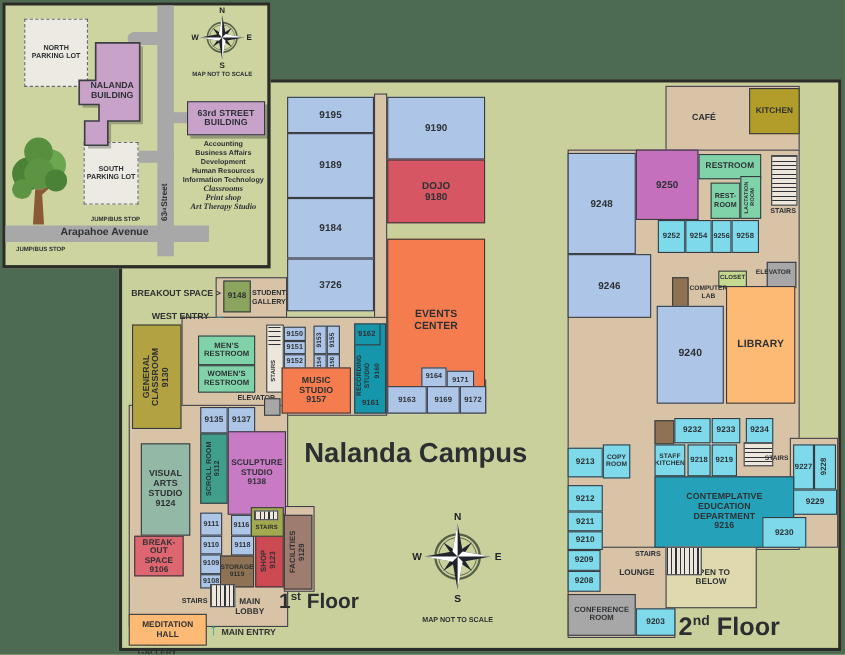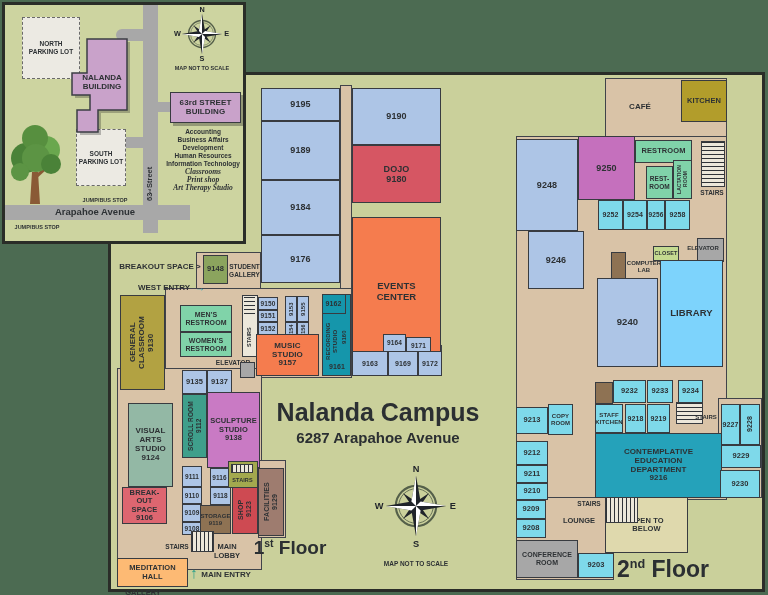--- a/index.html
+++ b/index.html
@@ -8,21 +8,21 @@
   .panel{position:absolute;box-sizing:border-box;border:3px solid #2a2d28;background:#cad09b;}
   .tan{position:absolute;box-sizing:border-box;background:#d9c3a7;border:1.5px solid #40434a;}
   .room{position:absolute;box-sizing:border-box;border:1.5px solid #383b40;display:flex;align-items:center;justify-content:center;
         text-align:center;font-weight:700;color:#2d3134;white-space:pre-line;line-height:1.12;letter-spacing:.1px;overflow:hidden;}
   .lbl{position:absolute;box-sizing:border-box;font-weight:700;color:#2d3134;text-align:center;white-space:pre-line;line-height:1.15;
        display:flex;align-items:center;justify-content:center;}
   .v{writing-mode:vertical-rl;transform:rotate(180deg);}
   .f5{font-size:5px}.f55{font-size:5.5px}.f6{font-size:6px}.f65{font-size:6.5px}.f7{font-size:7px}.f75{font-size:7.5px}
   .f8{font-size:8px}.f9{font-size:9px}.f95{font-size:9.5px}.f10{font-size:10px}.f15{font-size:15px}
   .c-blue{background:#adc5e6}.c-cyan{background:#7ed9ea}.c-mint{background:#80d3a9}.c-orange{background:#f57c4e}
-  .c-crimson{background:#d65663}.c-red{background:#7dd3fc}.c-redshop{background:#ce4a52}.c-pinkred{background:#dd6670}
+  .c-crimson{background:#d65663}.c-red{background:#fdba74}.c-redshop{background:#ce4a52}.c-pinkred{background:#dd6670}
   .c-orchid{background:#c97ac4}.c-magenta{background:#c570bd}.c-purple{background:#fdba74}.c-lilac{background:#c9a2ca}
   .c-olive{background:#b2a242}.c-olive2{background:#b29d2b}.c-olive3{background:#a3a94e}.c-green9148{background:#8ba45e}
   .c-tealdark{background:#1596ab}.c-tealdept{background:#25a2ba}.c-teal2{background:#3f9f8b}
   .c-graygreen{background:#93b8a5}.c-gray{background:#a7a7a7}.c-brown{background:#8e7253}.c-mauve{background:#9e7c6f}
   .c-khaki{background:#dfd9ad}.c-closet{background:#c4da90}
   .road{position:absolute;background:#a8a8a8;}
   .dashed{position:absolute;box-sizing:border-box;border:1.5px dashed #6a6a6a;background:#eceae3;display:flex;align-items:center;justify-content:center;
           text-align:center;font-weight:700;color:#2d3134;white-space:pre-line;line-height:1.2;}
   .shaft{position:absolute;box-sizing:border-box;border:1.5px solid #383b40;background-color:#ece7da;}
   .st-v{background-image:repeating-linear-gradient(180deg,#2f3237 0,#2f3237 1px,transparent 1px,transparent 4px);}
@@ -43,21 +43,21 @@
   <div class="tan" style="left:196px;top:252px;width:65px;height:37px;"></div>
   <div class="tan" style="left:340px;top:85px;width:12px;height:267px;"></div>
   <div class="tan" style="left:165px;top:288px;width:187px;height:90px;"></div>
   <div class="tan" style="left:352px;top:345px;width:90px;height:31px;"></div>
   <div class="tan" style="left:117px;top:368px;width:145px;height:202px;"></div>
   <div class="tan" style="left:258px;top:460px;width:28px;height:78px;"></div>
 
   <div class="room c-blue f9" style="left:261px;top:88px;width:79px;height:33px;">9195</div>
   <div class="room c-blue f9" style="left:261px;top:121px;width:79px;height:59px;">9189</div>
   <div class="room c-blue f9" style="left:261px;top:180px;width:79px;height:55px;">9184</div>
-  <div class="room c-blue f9" style="left:261px;top:235px;width:79px;height:48px;">9176</div>
+  <div class="room c-blue f9" style="left:261px;top:235px;width:79px;height:48px;">3726</div>
   <div class="room c-blue f9" style="left:352px;top:88px;width:89px;height:57px;">9190</div>
   <div class="room c-crimson f9" style="left:352px;top:145px;width:89px;height:58px;">DOJO
 9180</div>
   <div class="room c-orange f95" style="left:352px;top:203px;width:89px;height:149px;margin-top:14px;">EVENTS
 CENTER</div>
   <div class="room c-blue f65" style="left:383px;top:334px;width:23px;height:18px;">9164</div>
   <div class="room c-blue f65" style="left:406px;top:337px;width:25px;height:17px;">9171</div>
   <div class="room c-blue f7" style="left:352px;top:351px;width:36px;height:25px;">9163</div>
   <div class="room c-blue f7" style="left:388px;top:351px;width:30px;height:25px;">9169</div>
   <div class="room c-blue f7" style="left:418px;top:351px;width:24px;height:25px;">9172</div>
@@ -149,21 +149,20 @@
 
   <div class="room c-purple f75" style="left:117px;top:558px;width:71px;height:29px;">MEDITATION HALL</div>
   <div class="arrow f15" style="left:188px;top:561px;width:12px;height:22px;color:#2ba08a;">↑</div>
   <div class="lbl f8" style="left:199px;top:569px;width:54px;height:11px;">MAIN ENTRY</div>
 
   <div class="title" style="left:248px;top:537px;width:84px;height:28px;font-size:19px;">
     <span>1</span><span class="sup">st</span><span> Floor</span>
   </div>
 
   <div class="title" style="left:258px;top:398px;width:240px;height:30px;font-size:25px;">Nalanda Campus</div>
-  <div class="title" style="left:258px;top:429px;width:240px;height:18px;font-size:15px;">6287 Arapahoe Avenue</div>
 
   <div style="position:absolute;left:374px;top:464px;width:84px;height:84px;">
     <svg viewBox="0 0 100 100" width="84" height="84">
       <circle cx="50" cy="50" r="24" fill="none" stroke="#55604a" stroke-width="2.5"></circle>
       <circle cx="50" cy="50" r="20.5" fill="none" stroke="#55604a" stroke-width="1"></circle>
       <path d="M50 28 L53.5 46.5 L72 50 L53.5 53.5 L50 72 L46.5 53.5 L28 50 L46.5 46.5 Z" fill="#20242a" transform="rotate(45 50 50)"></path>
       <path d="M50 14 L55.5 44.5 L86 50 L55.5 55.5 L50 86 L44.5 55.5 L14 50 L44.5 44.5 Z" fill="#20242a"></path>
       <path d="M50 14 L50 50 L44.5 44.5 Z" fill="#ffffff"></path>
       <path d="M86 50 L50 50 L55.5 44.5 Z" fill="#ffffff"></path>
       <path d="M50 86 L50 50 L55.5 55.5 Z" fill="#ffffff"></path>
@@ -190,21 +189,21 @@
 ROOM</div>
   <div class="room c-mint f5 v" style="left:673px;top:160px;width:19px;height:39px;">LACTATION
 ROOM</div>
   <div class="shaft st-v" style="left:701px;top:141px;width:24px;height:46px;"></div>
   <div class="lbl f65" style="left:695px;top:188px;width:34px;height:9px;">STAIRS</div>
   <div class="room c-cyan f7" style="left:598px;top:200px;width:25px;height:30px;">9252</div>
   <div class="room c-cyan f7" style="left:623px;top:200px;width:24px;height:30px;">9254</div>
   <div class="room c-cyan f65" style="left:647px;top:200px;width:18px;height:30px;">9256</div>
   <div class="room c-cyan f7" style="left:665px;top:200px;width:25px;height:30px;">9258</div>
 
-  <div class="room c-blue f9" style="left:528px;top:231px;width:56px;height:58px;">9246</div>
+  <div class="room c-blue f9" style="left:516px;top:231px;width:76px;height:58px;">9246</div>
   <div class="room c-closet f55" style="left:653px;top:246px;width:26px;height:15px;">CLOSET</div>
   <div class="room c-gray" style="left:697px;top:238px;width:27px;height:24px;"></div>
   <div class="lbl f6" style="left:680px;top:244px;width:46px;height:9px;">ELEVATOR</div>
   <div class="room c-brown" style="left:611px;top:252px;width:15px;height:27px;"></div>
   <div class="lbl f6" style="left:626px;top:258px;width:36px;height:18px;">COMPUTER
 LAB</div>
   <div class="room c-blue f95" style="left:597px;top:278px;width:61px;height:89px;">9240</div>
   <div class="room c-red f95" style="left:660px;top:260px;width:63px;height:107px;">LIBRARY</div>
 
   <div class="room c-brown" style="left:595px;top:382px;width:18px;height:22px;"></div>
@@ -225,21 +224,21 @@
   <div class="room c-cyan f75" style="left:516px;top:441px;width:32px;height:24px;">9212</div>
   <div class="room c-cyan f75" style="left:516px;top:465px;width:32px;height:18px;">9211</div>
   <div class="room c-cyan f75" style="left:516px;top:483px;width:32px;height:17px;">9210</div>
   <div class="room c-cyan f75" style="left:516px;top:500px;width:30px;height:19px;">9209</div>
   <div class="room c-cyan f75" style="left:516px;top:519px;width:30px;height:19px;">9208</div>
   <div class="room c-tealdept f8" style="left:595px;top:433px;width:127px;height:65px;">CONTEMPLATIVE
 EDUCATION
 DEPARTMENT
 9216</div>
   <div class="room c-cyan f75" style="left:721px;top:445px;width:40px;height:23px;">9229</div>
-  <div class="room c-cyan f75" style="left:720px;top:470px;width:40px;height:28px;">9230</div>
+  <div class="room c-cyan f75" style="left:693px;top:470px;width:40px;height:28px;">9230</div>
 
   <div class="room c-khaki f75" style="left:605px;top:497px;width:83px;height:56px;">OPEN TO
 BELOW</div>
   <div class="shaft st-h" style="left:605px;top:497px;width:33px;height:26px;"></div>
   <div class="lbl f65" style="left:574px;top:499px;width:30px;height:10px;">STAIRS</div>
   <div class="lbl f75" style="left:558px;top:515px;width:42px;height:12px;">LOUNGE</div>
   <div class="room c-gray f7" style="left:516px;top:540px;width:62px;height:38px;">CONFERENCE
 ROOM</div>
   <div class="room c-cyan f75" style="left:578px;top:553px;width:36px;height:25px;">9203</div>
 

